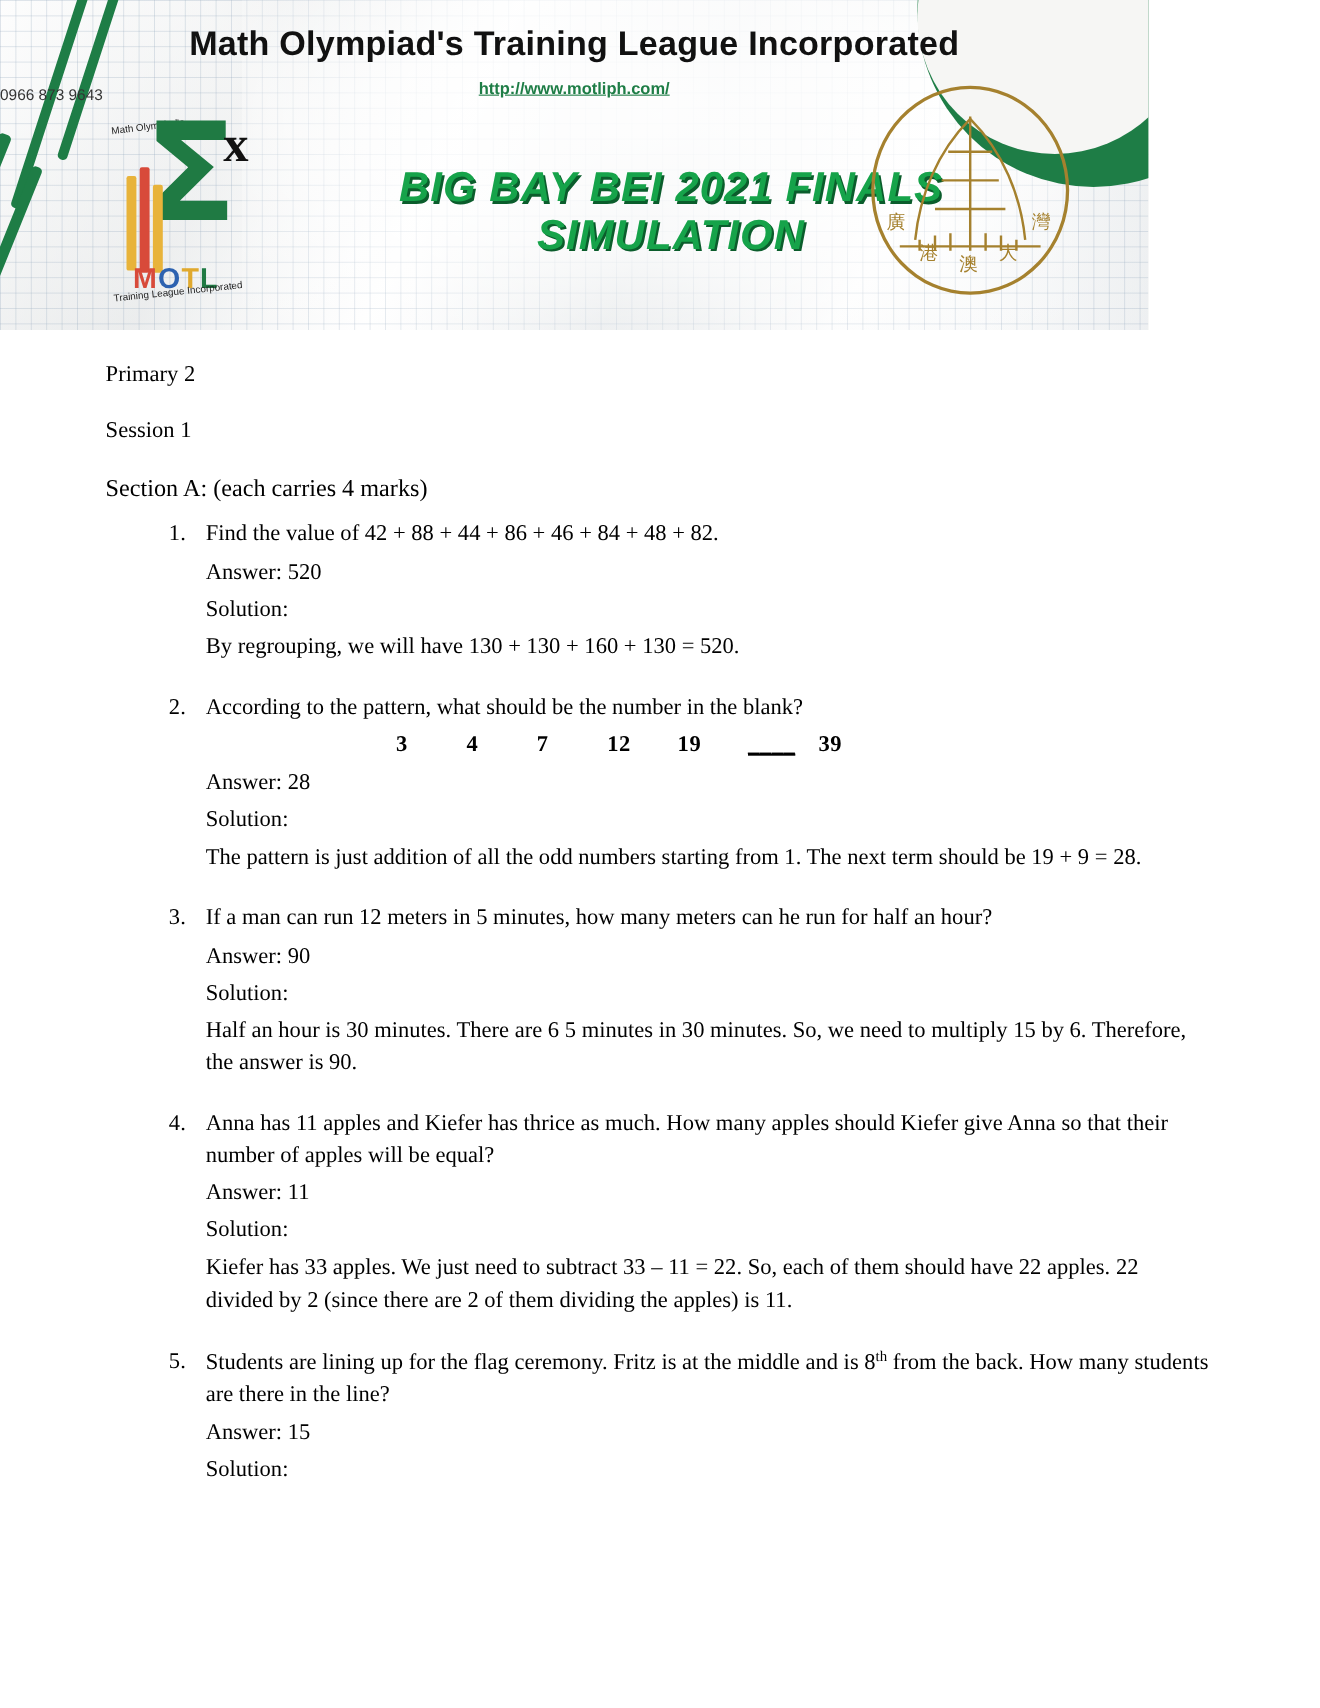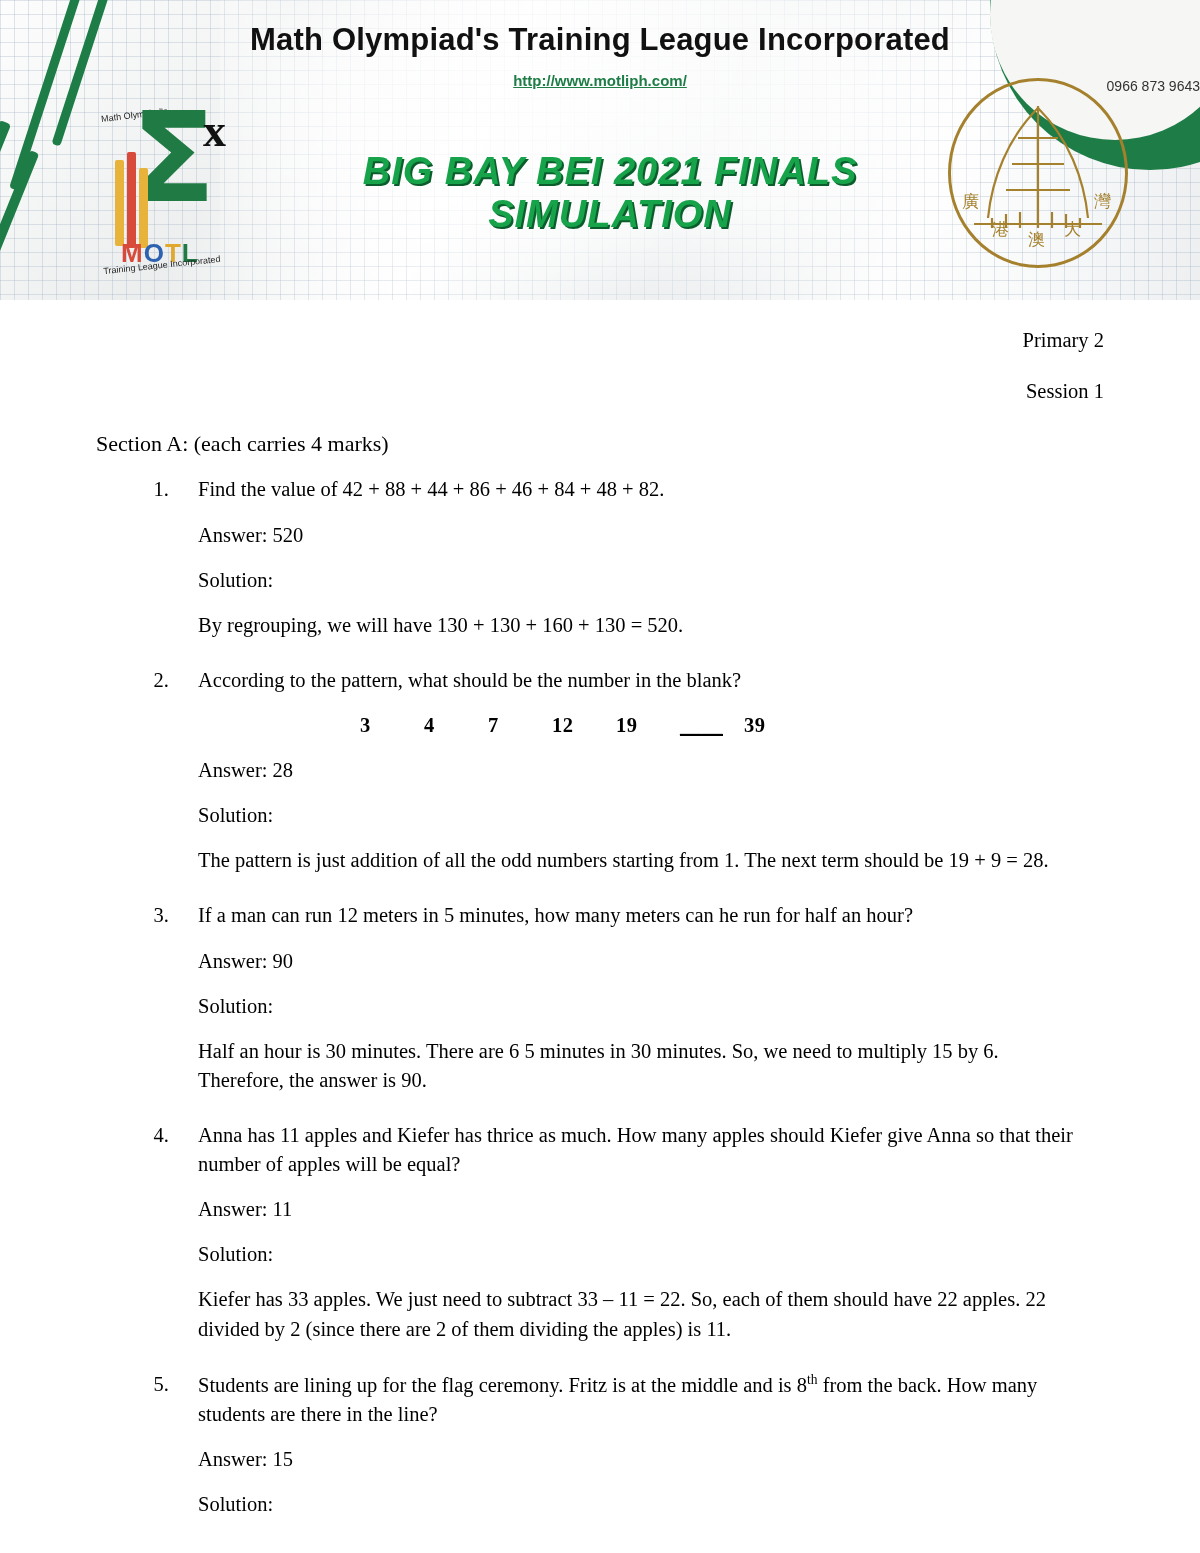--- a/index.html
+++ b/index.html
@@ -12,21 +12,21 @@
     height: 1553px;
     position: relative;
     font-family: "Liberation Serif", serif;
     color: #000000;
     overflow: hidden;
   }
 
   
   .banner {
     position: relative;
-    width: 1200px;
+    width: 1044px;
     height: 300px;
     overflow: hidden;
     background: #f2f2f0;
     text-decoration: underline;
   }
   
   .banner-texture {
     position: absolute;
     inset: 0;
     background-color: #f4f4f2;
@@ -88,21 +88,21 @@
     text-align: center;
     font-family: "Liberation Sans", sans-serif;
     font-weight: bold;
     font-size: 15px;
     color: #1e7d46;
     text-decoration: underline;
   }
   .org-phone {
     position: absolute;
     left: 0; right: 0; top: 78px;
-    text-align: right;
+    text-align: left;
     font-family: "Liberation Sans", sans-serif;
     font-size: 14px;
     color: #333333;
   }
 
   .banner-title {
     position: absolute;
     left: 300px;
     top: 150px;
     width: 620px;
@@ -206,40 +206,40 @@
   .sc5 { left: 146px; top: 112px; }
 
   
   .page {
     position: relative;
     padding: 26px 96px 0 96px;
     font-size: 20.5px;
     line-height: 1.42;
   }
   .centered {
-    text-align: right;
+    text-align: left;
     margin: 0 0 22px 0;
   }
   .section-head {
     margin: 6px 0 12px 0;
     font-size: 22px;
   }
   ol.problems {
     margin: 0;
     padding-left: 78px;
     list-style-position: outside;
   }
   ol.problems > li {
     margin-bottom: 26px;
     padding-left: 8px;
   }
   ol.problems > li::marker {
     font-size: 20.5px;
   }
-  .line { margin: 16px; }
+  .line { margin: 5px; }
   .pattern-row {
     margin: 4px 0 4px 0;
     padding-left: 178px;
     font-weight: bold;
     letter-spacing: 0.5px;
   }
   .pattern-row span { display: inline-block; min-width: 64px; }
   .blank-slot { text-decoration: underline; }
   sup { font-size: 0.66em; vertical-align: super; }
 </style>

